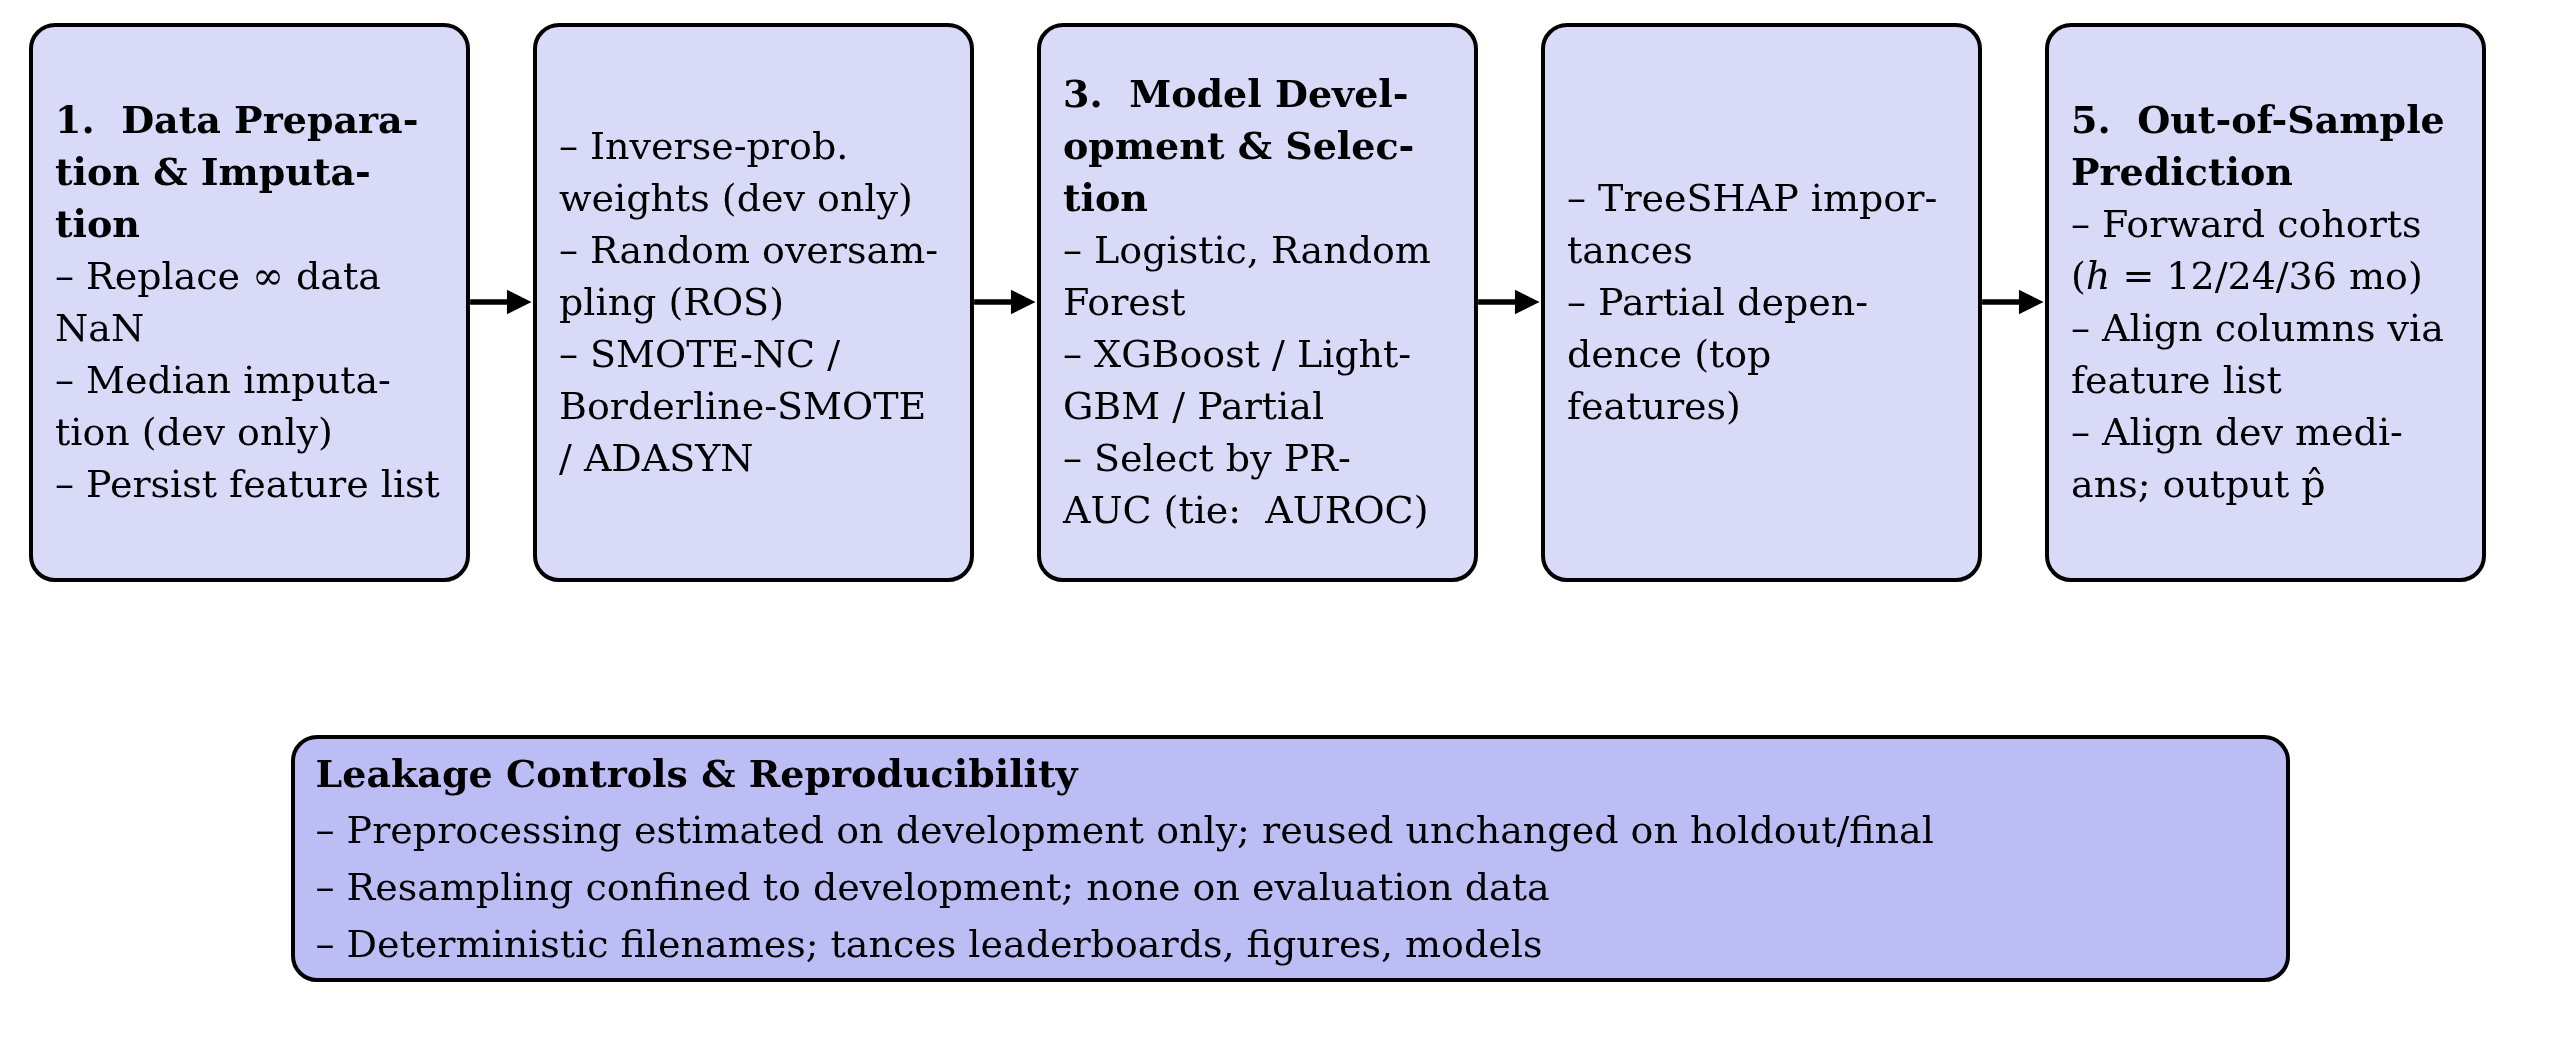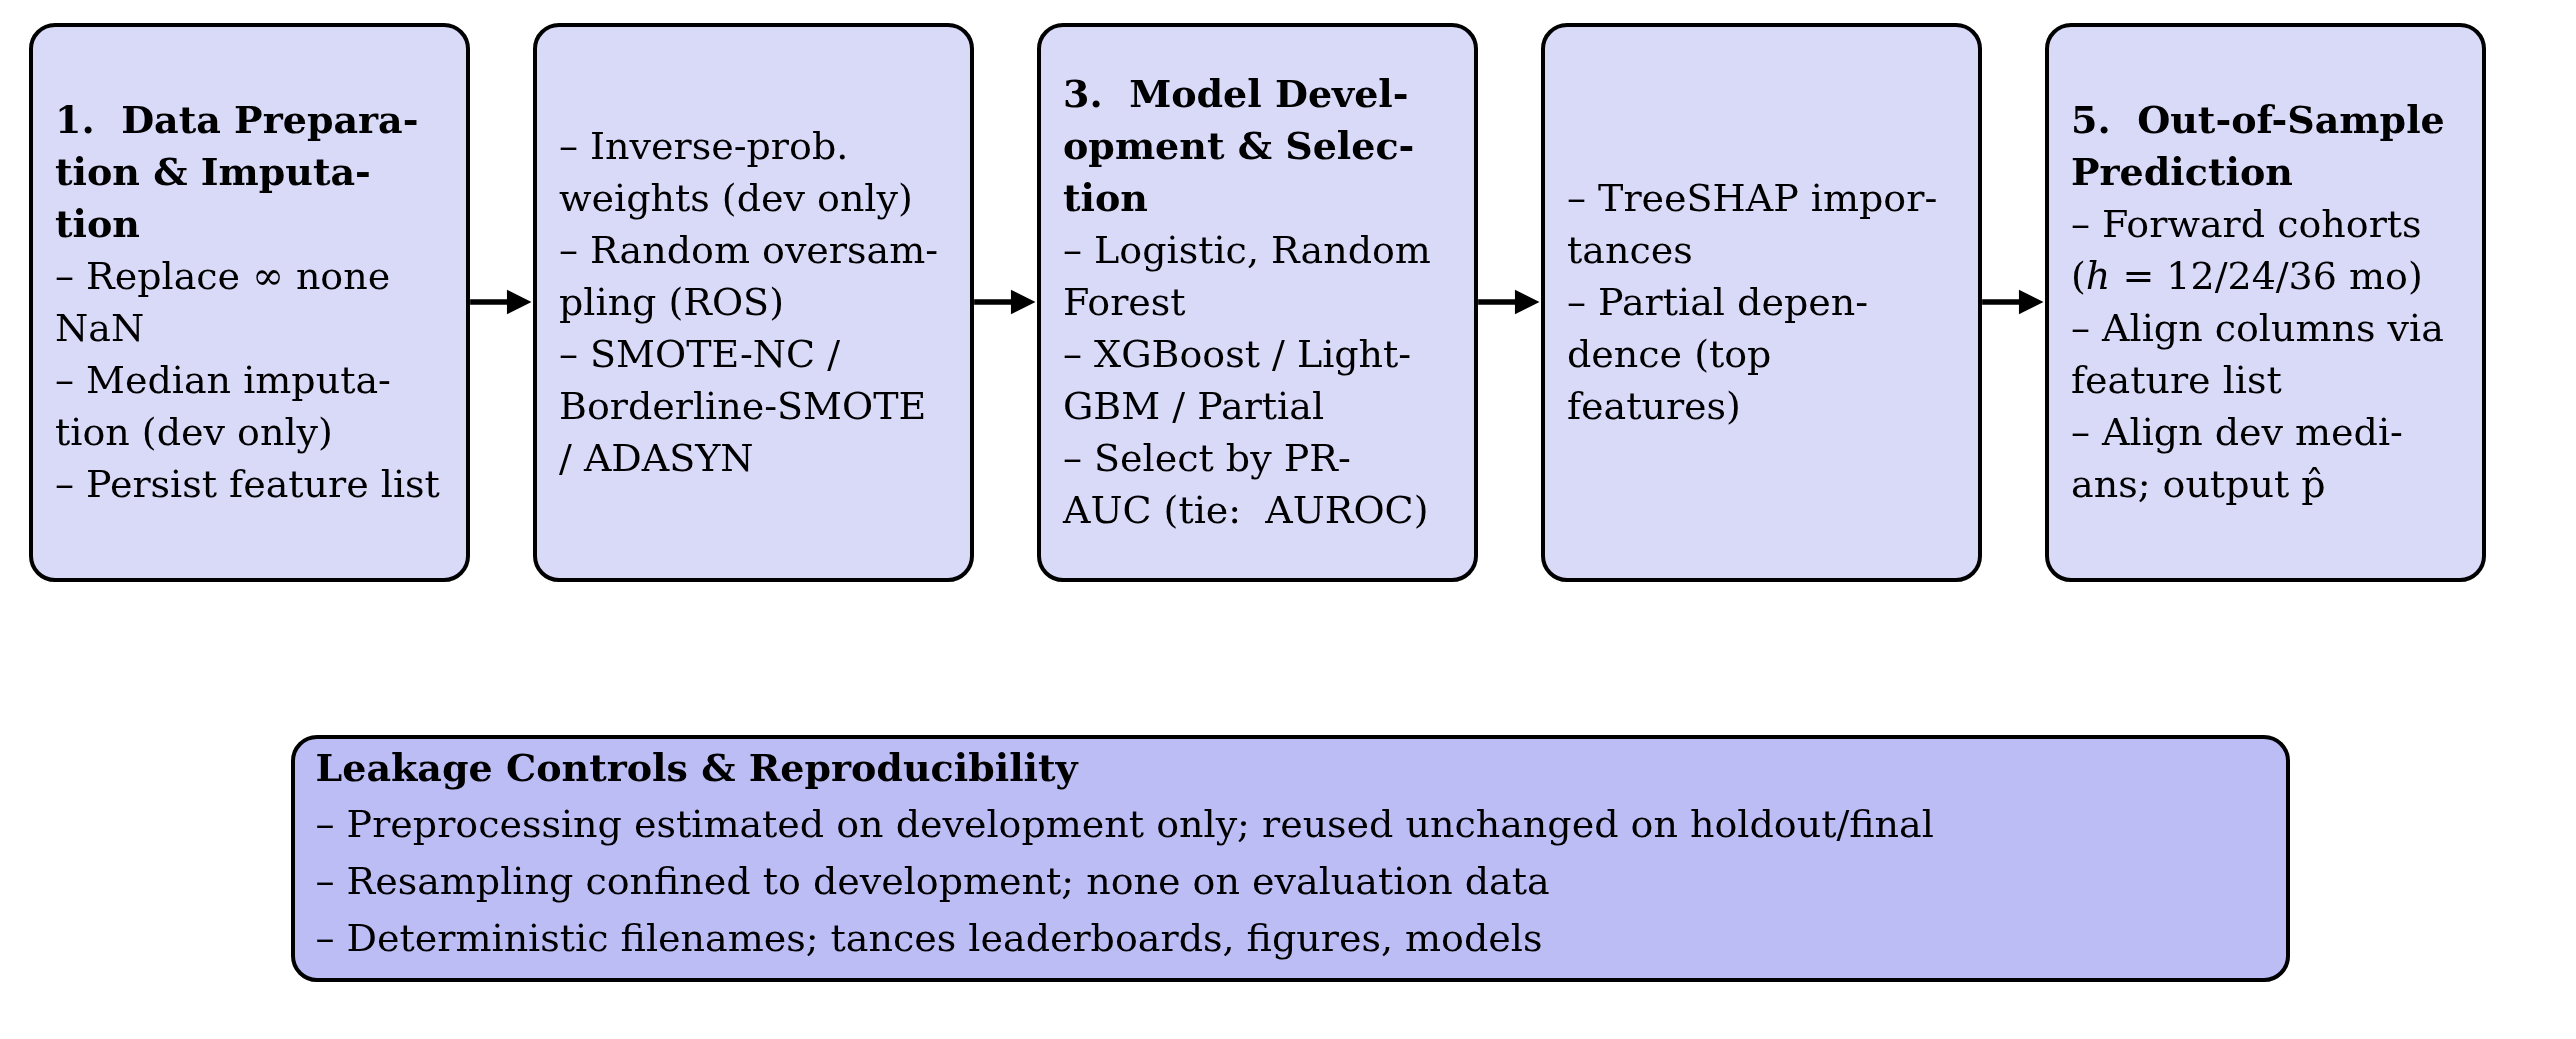--- a/index.html
+++ b/index.html
@@ -57,41 +57,41 @@
   .summary {
     position: absolute;
     left: 291px; top: 735px;
     width: 1999px; height: 247px;
     box-sizing: border-box;
     background: var(--summary-fill);
     border: 4.8px solid var(--border);
     border-radius: 26px;
     display: flex;
     flex-direction: column;
-    justify-content: flex-start;
+    justify-content: center;
     padding: 0 20.5px;
     font-size: 38px;
     line-height: 57px;
   }
   .summary-title {
     font-weight: bold;
     font-size: inherit;
   }
   .summary-item { white-space: pre-line; }
 </style>
 </head>
 <body>
 
 <div class="flow-row">
 
   <section class="box">
     <h2 class="box-title">1.&nbsp; Data Prepara-
 tion &amp; Imputa-
 tion</h2>
-    <p class="box-item">– Replace ∞ none
+    <p class="box-item">– Replace ∞ data
 NaN</p>
     <p class="box-item">– Median imputa-
 tion (dev only)</p>
     <p class="box-item">– Persist feature list</p>
   </section>
 
   <div class="arrow-cell">
     <svg class="arrow-icon" width="63" height="30" viewBox="0 0 92 44">
       <line x1="0" y1="22" x2="60" y2="22" stroke="currentColor" stroke-width="8"></line>
       <polygon points="54,4 90,22 54,40" fill="currentColor"></polygon>

